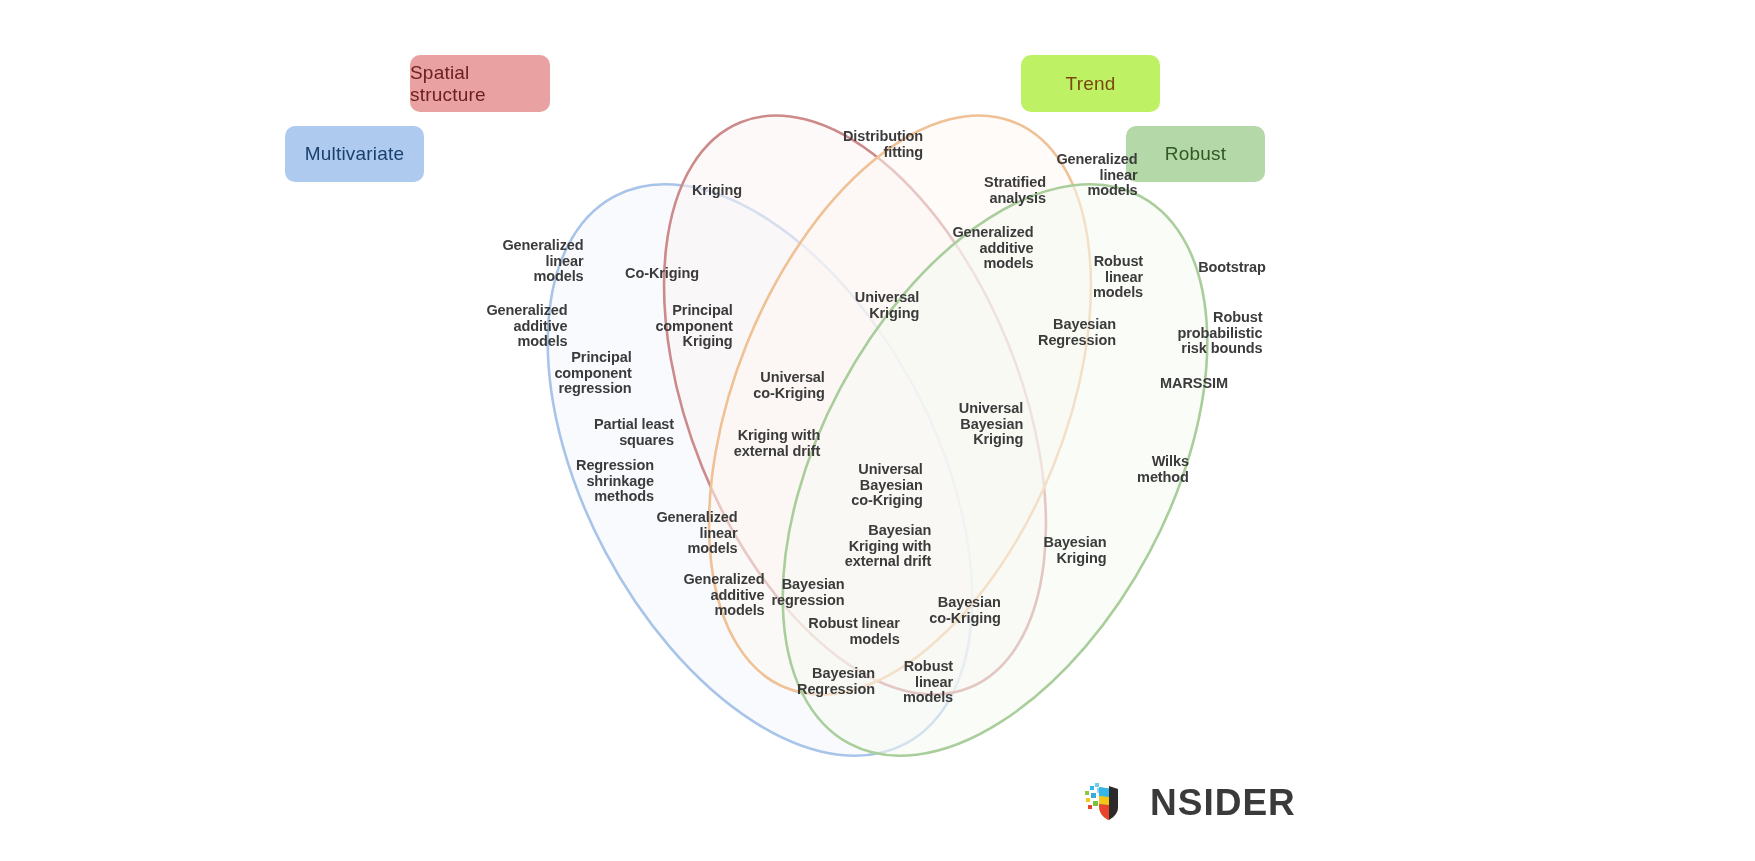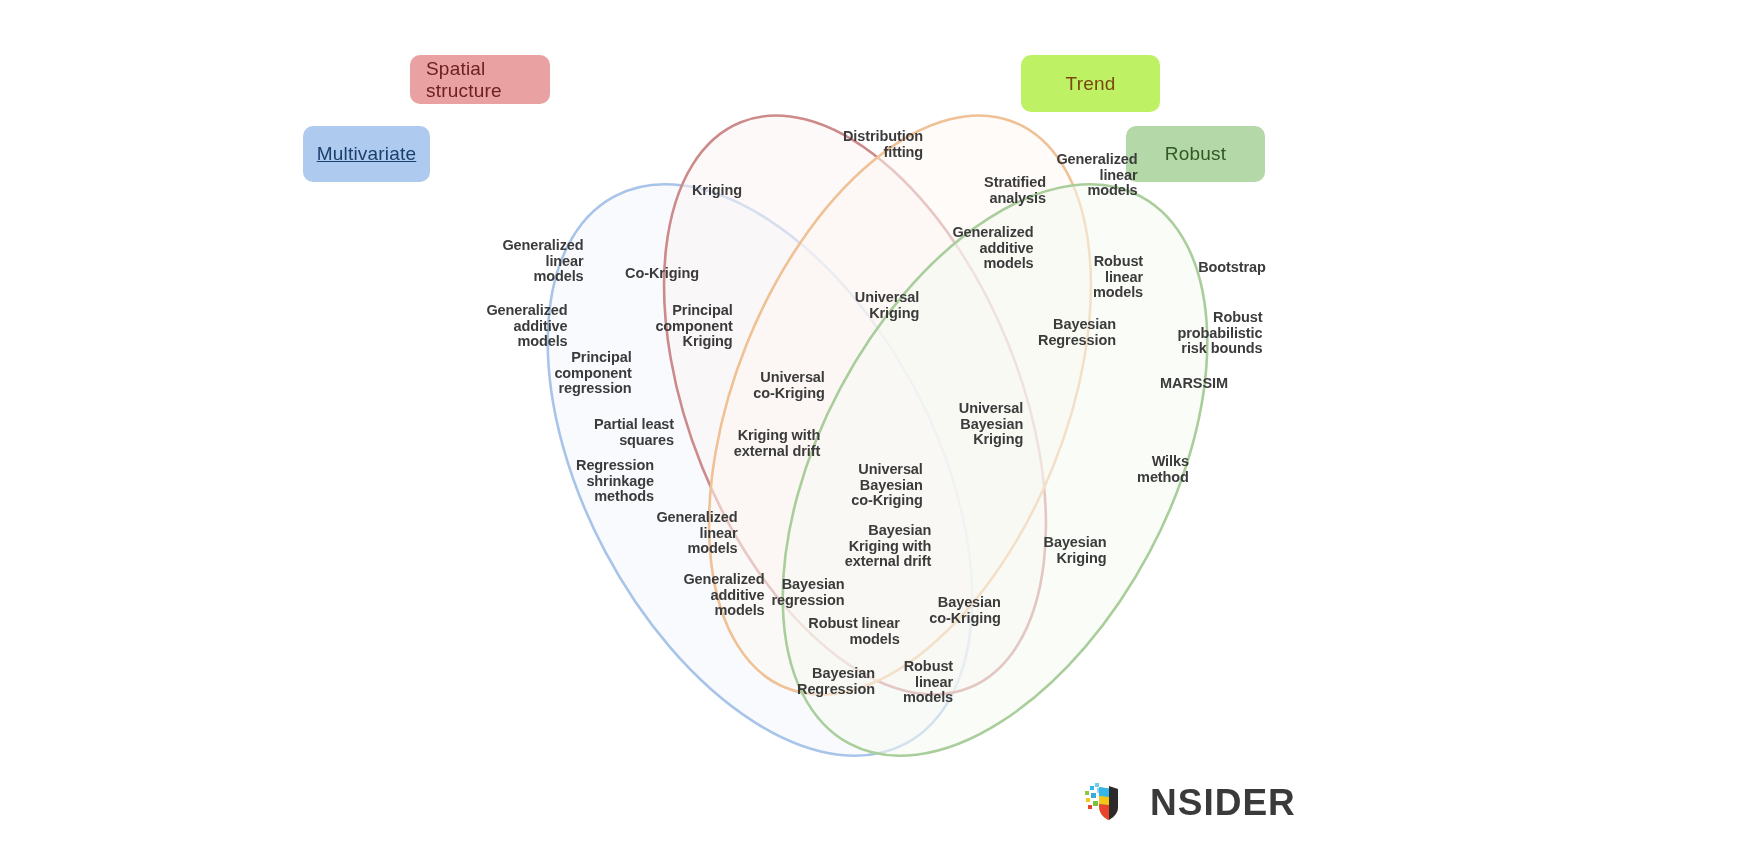--- a/index.html
+++ b/index.html
@@ -28,24 +28,24 @@
     position: absolute;
     border-radius: 10px;
     display: flex;
     align-items: center;
     justify-content: center;
     font-size: 19px;
     letter-spacing: 0.2px;
     box-sizing: border-box;
     user-select: none;
   }
-  .chip-spatial   { left: 410px; top: 55px;  width: 140px; height: 49px;
-                    background: #e9a1a1; color: #6d2020; padding-left: 16px; }
-  .chip-multi     { left: 303px; top: 126px; width: 127px; height: 56px;
-                    background: #aecbef; color: #1c3f6e; text-decoration: underline; }
+  .chip-spatial   { left: 410px; top: 55px;  width: 140px; height: 57px;
+                    background: #e9a1a1; color: #6d2020; }
+  .chip-multi     { left: 285px; top: 126px; width: 139px; height: 56px;
+                    background: #aecbef; color: #1c3f6e; }
   .chip-trend     { left: 1021px; top: 55px; width: 139px; height: 57px;
                     background: #f6c99a; color: #7a4710; }
   .chip-robust    { left: 1126px; top: 126px; width: 139px; height: 56px;
                     background: #b5d8a8; color: #2f5a23; }
 
   
   #venn {
     position: absolute;
     left: 0; top: 0;
     width: 1755px;

